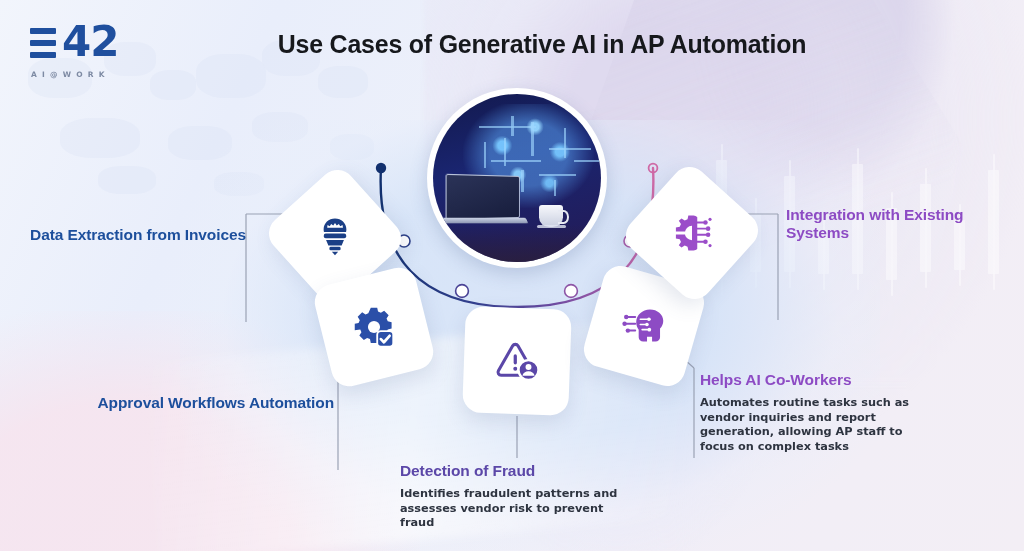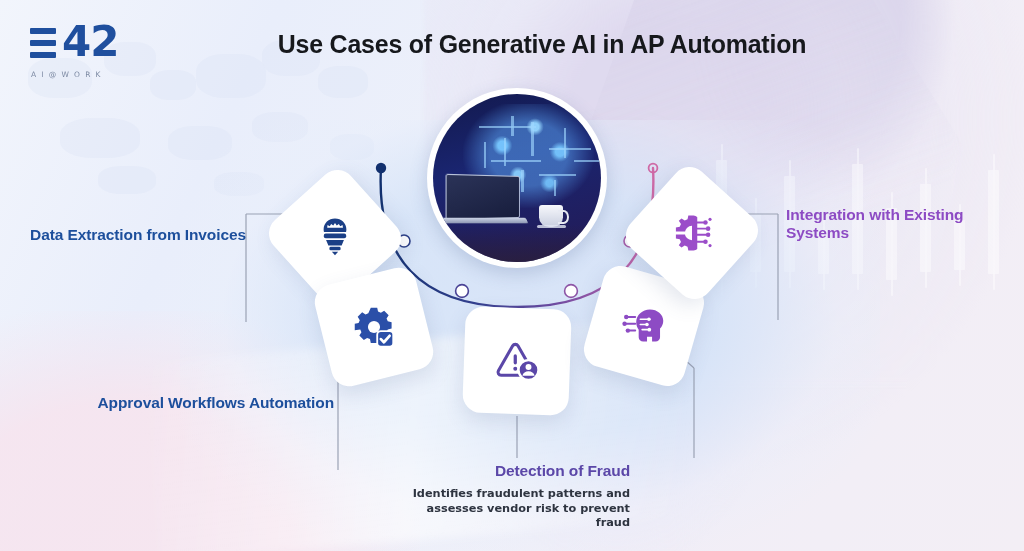--- a/index.html
+++ b/index.html
@@ -39,21 +39,21 @@
     background:linear-gradient(100deg, rgba(255,255,255,0) 0%, rgba(255,255,255,.55) 35%, rgba(255,255,255,0) 70%);
     transform:rotate(-5deg);filter:blur(4px);}
 
   
   .logo{position:absolute;left:28px;top:18px;width:120px;height:60px;}
   .logo .bars{position:absolute;left:2px;top:10px;width:26px;}
   .logo .bars u{display:block;height:6px;background:#1f4f9e;border-radius:1px;margin-bottom:6px;}
   .logo .num{position:absolute;left:34px;top:2px;font-size:42px;font-weight:700;
     color:#1f4f9e;font-family:"DejaVu Sans",sans-serif;letter-spacing:-1px;line-height:44px;}
   .logo .tag{position:absolute;left:3px;top:52px;font-size:7.5px;letter-spacing:5.2px;
-    color:#7d8aa3;font-weight:400;}
+    color:#7d8aa3;font-weight:700;}
 
   
   .title{position:absolute;left:232px;top:29px;width:620px;text-align:center;
     font-size:26.5px;font-weight:700;color:#16181c;letter-spacing:-.2px;
     font-family:"Liberation Sans",sans-serif;
     transform:scaleX(.94);transform-origin:center;white-space:nowrap;}
 
   
   .hero{position:absolute;left:427px;top:88px;width:180px;height:180px;border-radius:50%;
     background:#ffffff;padding:6px;box-sizing:border-box;
@@ -109,21 +109,21 @@
   .blk{position:absolute;}
   .blk h3{margin:0 0 7px 0;font-size:15.5px;font-weight:700;line-height:18px;
     font-family:"Liberation Sans",sans-serif;letter-spacing:-.1px;}
   .blk p{margin:0;font-size:11.3px;line-height:14.6px;color:#2e3440;font-weight:600;}
   .blue h3{color:#1d4f9c;}
   .purple h3{color:#8d4bc4;}
   .purple2 h3{color:#5b47a8;}
 
   .t1{left:20px;top:226px;width:226px;text-align:right;}
   .t2{left:86px;top:394px;width:248px;text-align:right;}
-  .t3{left:400px;top:462px;width:230px;text-align:right;}
+  .t3{left:400px;top:462px;width:230px;text-align:left;}
   .t4{left:786px;top:206px;width:200px;text-align:left;}
   .t5{left:700px;top:371px;width:236px;text-align:left;}
 
   
   .conn{position:absolute;stroke:#9aa2b4;stroke-width:1.2;fill:none;}
 </style>
 </head>
 <body>
 
 <div id="stage">
@@ -330,14 +330,18 @@
 
   <div class="blk t3 purple2">
     <h3>Detection of Fraud</h3>
     <p>Identifies fraudulent patterns and assesses vendor risk to prevent fraud</p>
   </div>
 
   <div class="blk t4 purple">
     <h3>Integration with Existing Systems</h3>
   </div>
 
+  <div class="blk t5 purple">
+    <h3>Helps AI Co-Workers</h3>
+    <p>Automates routine tasks such as vendor inquiries and report generation, allowing AP staff to focus on complex tasks</p>
+  </div>
 
 </div>
 
 </body></html>

